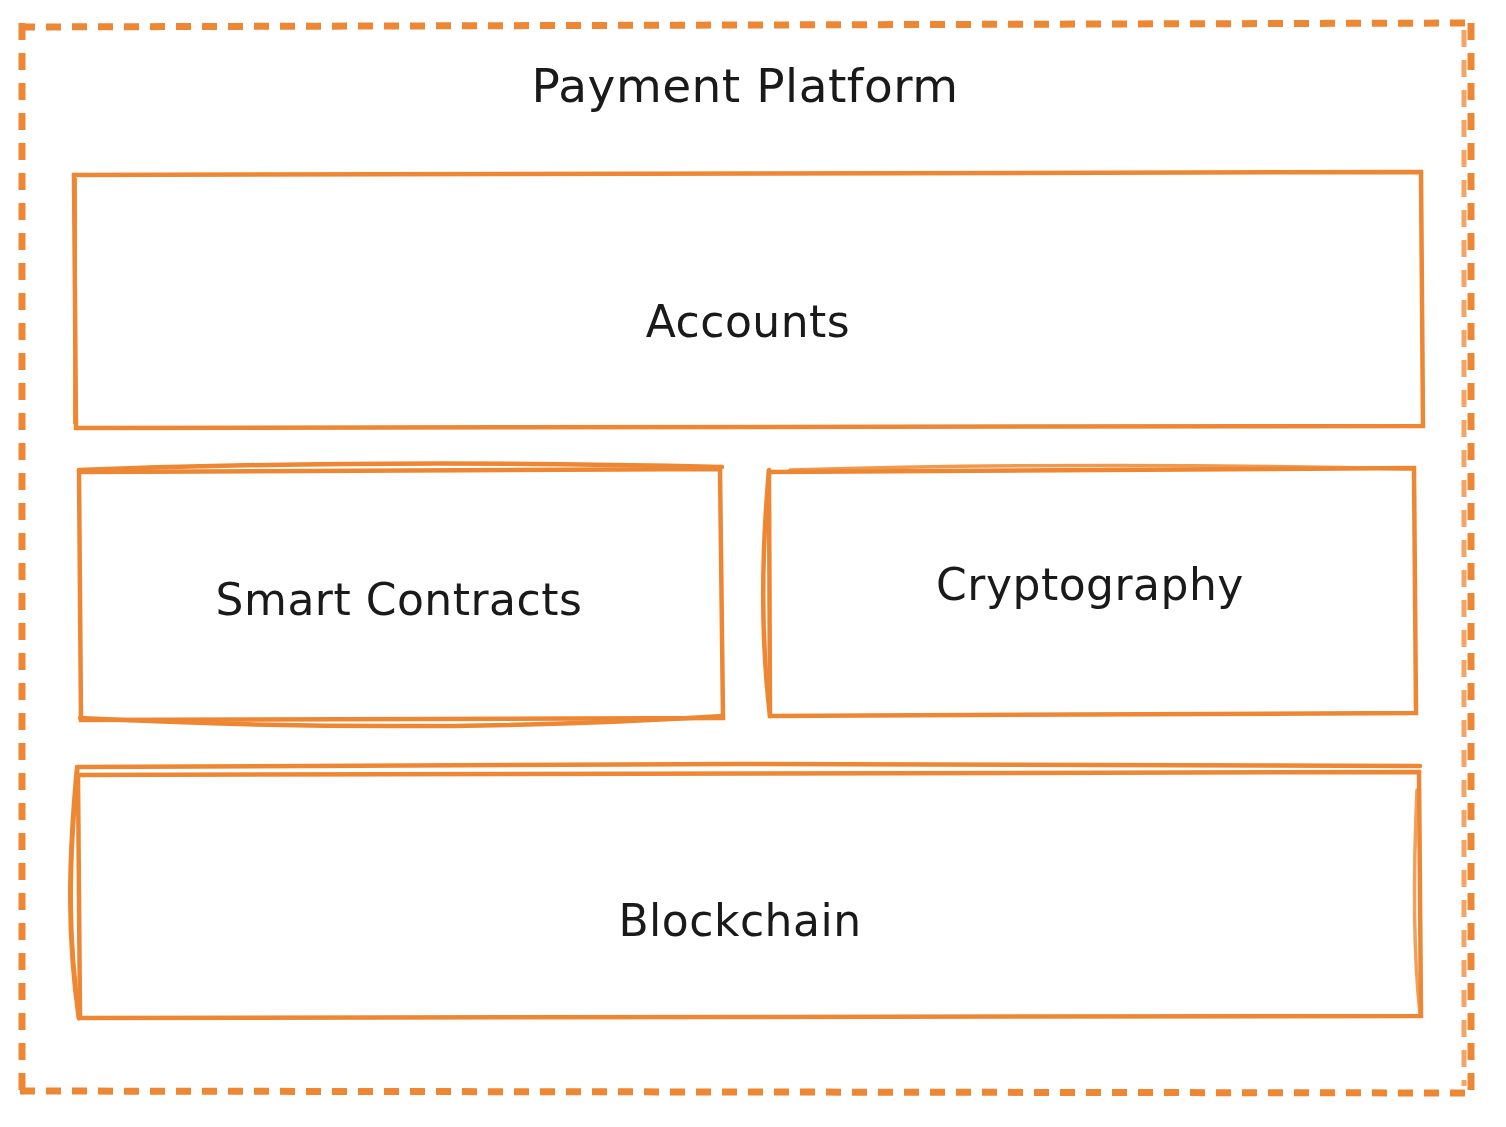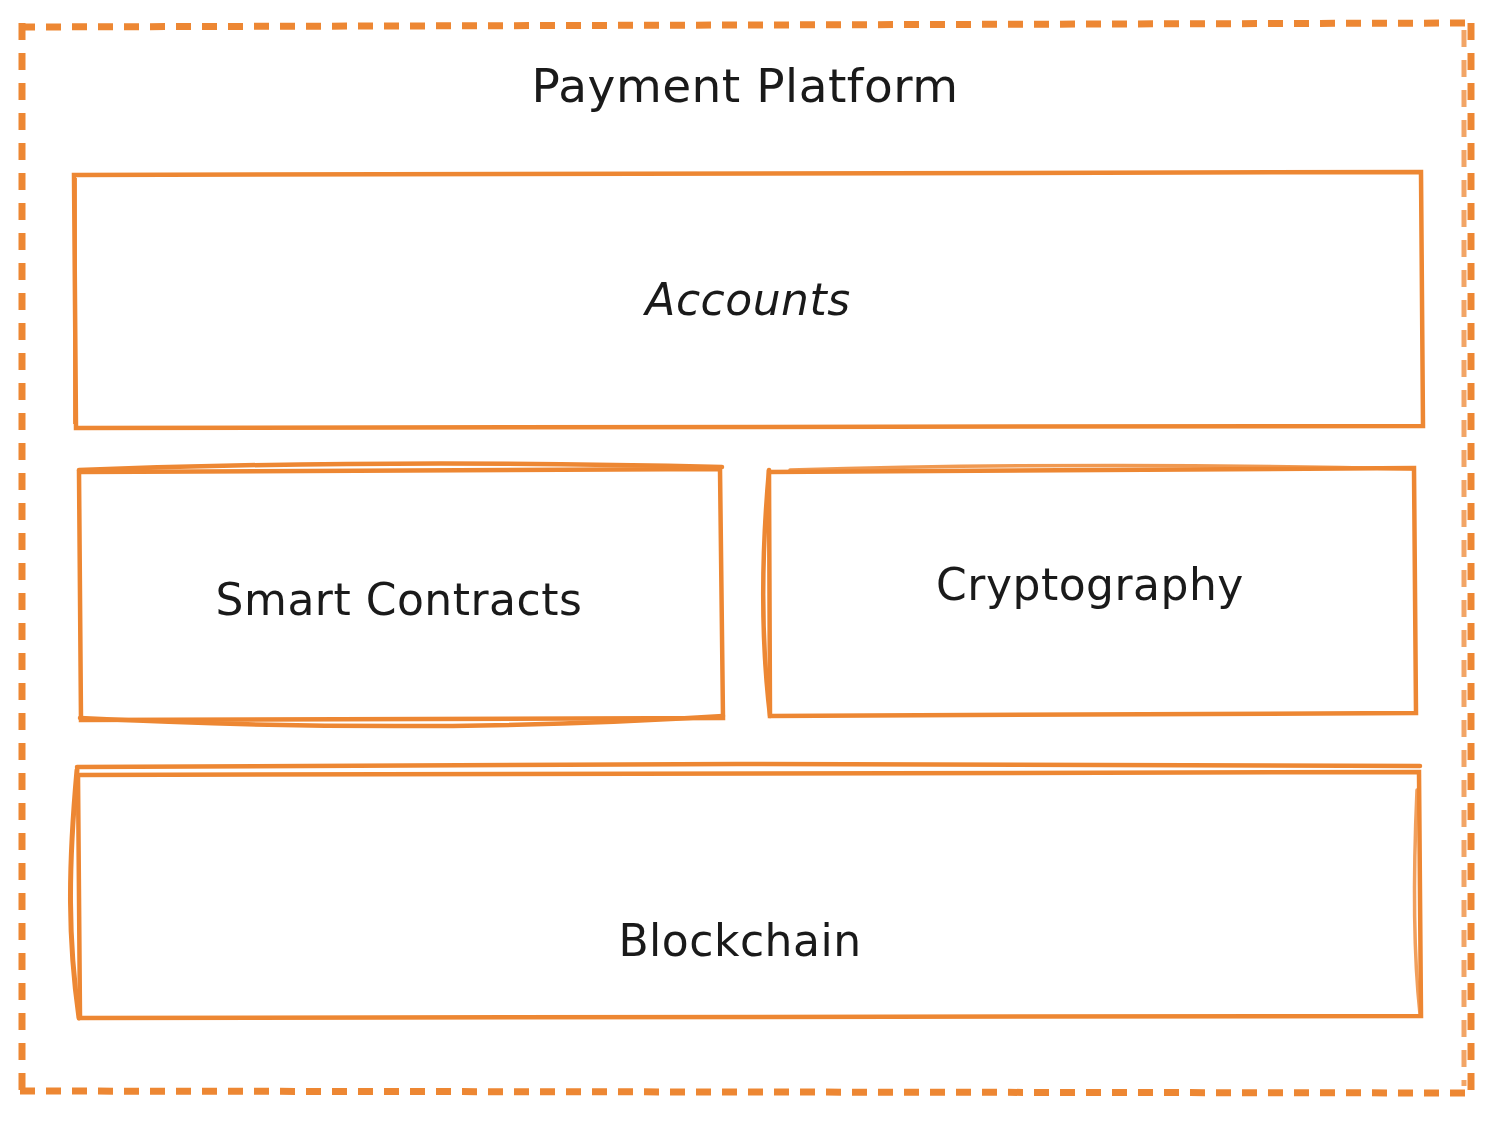--- a/index.html
+++ b/index.html
@@ -91,21 +91,21 @@
       <path d="M 77 767 C 500 763, 1000 763, 1420 766" fill="none" stroke="#ED8733" stroke-width="4.5" stroke-linecap="round"></path>
 
       <path d="M 77 770 C 68 870, 68 940, 79 1018" fill="none" stroke="#ED8733" stroke-width="5" stroke-linecap="round"></path>
 
       <path d="M 1417 790 C 1413 880, 1413 950, 1420 1014" fill="none" stroke="#ED8733" stroke-width="3.5" opacity="0.8" stroke-linecap="round"></path>
     </g>
   </svg>
 
   <div class="label title-label" style="left:745px; top:85px;">Payment Platform</div>
 
-  <div class="label box-label" style="left:748px; top:299px;font-style:italic;">Accounts</div>
+  <div class="label box-label" style="left:748px; top:321px;">Accounts</div>
 
   <div class="label box-label" style="left:399px; top:599px;">Smart Contracts</div>
 
   <div class="label box-label" style="left:1090px; top:584px;">Cryptography</div>
 
-  <div class="label box-label" style="left:740px; top:940px;">Blockchain</div>
+  <div class="label box-label" style="left:740px; top:920px;">Blockchain</div>
 
 </div>
 
 </body></html>

